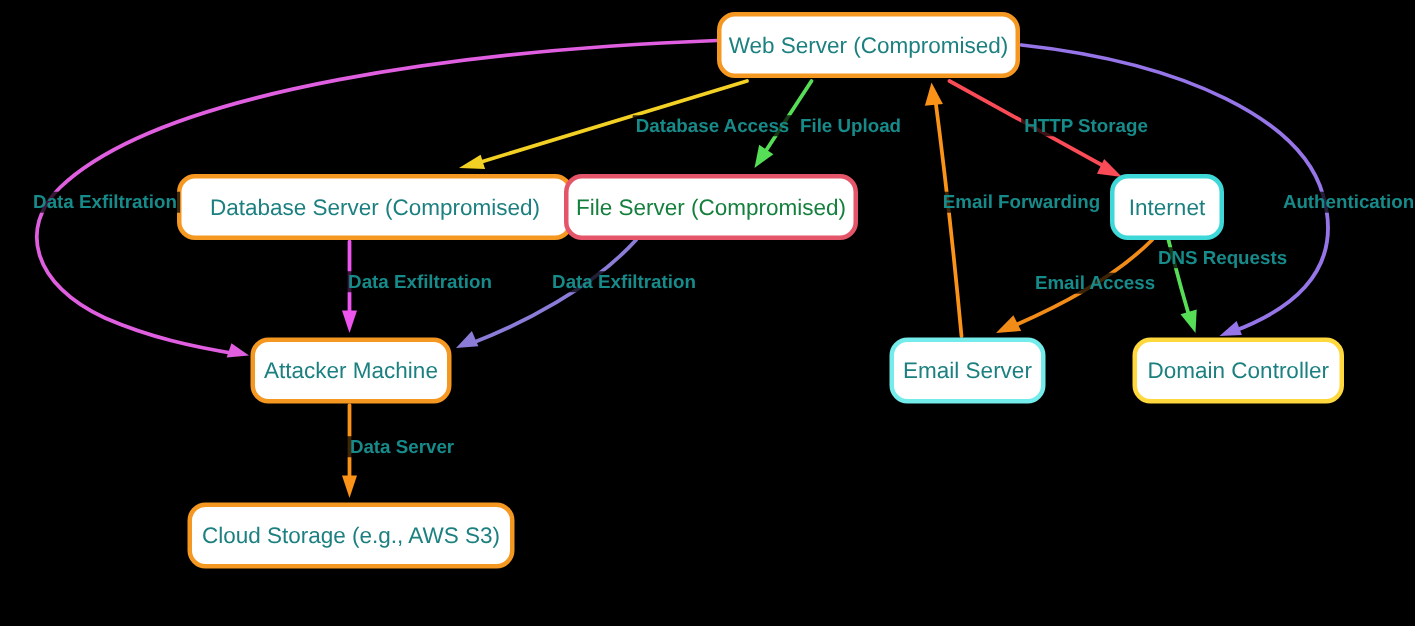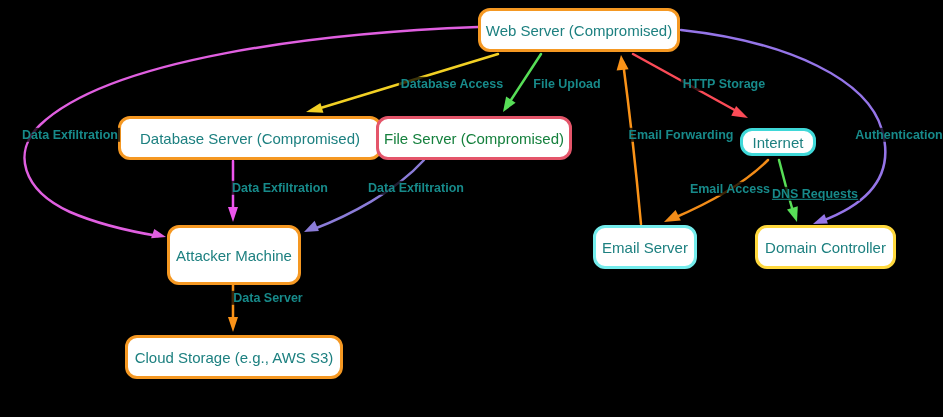--- a/index.html
+++ b/index.html
@@ -60,41 +60,41 @@
     <path class="edge" d="M 233 270 L 233 324" stroke="#fb9318"></path>
     <polygon points="233,332 228,317 238,317" fill="#fb9318"></polygon>
   </svg>
 
   <div class="node" style="left: 478px; top: 8px; width: 202px; height: 44px; border-color: rgb(245, 152, 34); color: rgb(29, 128, 128);">Web Server (Compromised)</div>
 
   <div class="node" style="left: 118px; top: 116px; width: 264px; height: 44px; border-color: rgb(245, 152, 34); color: rgb(29, 128, 128);">Database Server (Compromised)</div>
 
   <div class="node" style="left: 376px; top: 116px; width: 196px; height: 44px; border-color: rgb(228, 85, 106); color: #15803d;">File Server (Compromised)</div>
 
-  <div class="node" style="left: 740px; top: 128px; width: 76px; height: 28px; border-color: rgb(63, 216, 216); color: rgb(29, 128, 128);">Internet</div>
+  <div class="node" style="left: 740px; top: 116px; width: 76px; height: 44px; border-color: rgb(63, 216, 216); color: rgb(29, 128, 128);">Internet</div>
 
   <div class="node" style="left: 755px; top: 225px; width: 141px; height: 44px; border-color: rgb(255, 216, 61); color: rgb(29, 128, 128);">Domain Controller</div>
 
   <div class="node" style="left: 593px; top: 225px; width: 104px; height: 44px; border-color: rgb(116, 236, 236); color: rgb(29, 128, 128);">Email Server</div>
 
-  <div class="node" style="left: 167px; top: 225px; width: 134px; height: 60px; border-color: rgb(245, 152, 34); color: rgb(29, 128, 128);">Attacker Machine</div>
+  <div class="node" style="left: 167px; top: 225px; width: 134px; height: 44px; border-color: rgb(245, 152, 34); color: rgb(29, 128, 128);">Attacker Machine</div>
 
   <div class="node" style="left: 125px; top: 335px; width: 218px; height: 44px; border-color: rgb(245, 152, 34); color: rgb(29, 128, 128);">Cloud Storage (e.g., AWS S3)</div>
 
-  <div class="edge-label" style="left: 452px; top: 84px; color: rgb(23, 138, 138);">Database Access</div>
+  <div class="edge-label" style="left: 475px; top: 84px; color: rgb(23, 138, 138);">Database Access</div>
 
   <div class="edge-label" style="left: 567px; top: 84px; color: rgb(23, 138, 138);">File Upload</div>
 
   <div class="edge-label" style="left: 724px; top: 84px; color: rgb(23, 138, 138);">HTTP Storage</div>
 
   <div class="edge-label" style="left: 681px; top: 135px; color: rgb(23, 138, 138);">Email Forwarding</div>
 
   <div class="edge-label" style="left: 730px; top: 189px; color: rgb(23, 138, 138);">Email Access</div>
 
-  <div class="edge-label" style="left: 815px; top: 194px; color: rgb(23, 138, 138); text-decoration: underline;">DNS Requests</div>
+  <div class="edge-label" style="left: 815px; top: 172px; color: rgb(23, 138, 138);">DNS Requests</div>
 
   <div class="edge-label" style="left: 899px; top: 135px; color: rgb(23, 138, 138);">Authentication</div>
 
   <div class="edge-label" style="left: 70px; top: 135px; color: rgb(23, 138, 138);">Data Exfiltration</div>
 
   <div class="edge-label" style="left: 280px; top: 188px; color: rgb(23, 138, 138);">Data Exfiltration</div>
 
   <div class="edge-label" style="left: 416px; top: 188px; color: rgb(23, 138, 138);">Data Exfiltration</div>
 
   <div class="edge-label" style="left: 268px; top: 298px; color: rgb(23, 138, 138);">Data Server</div>

